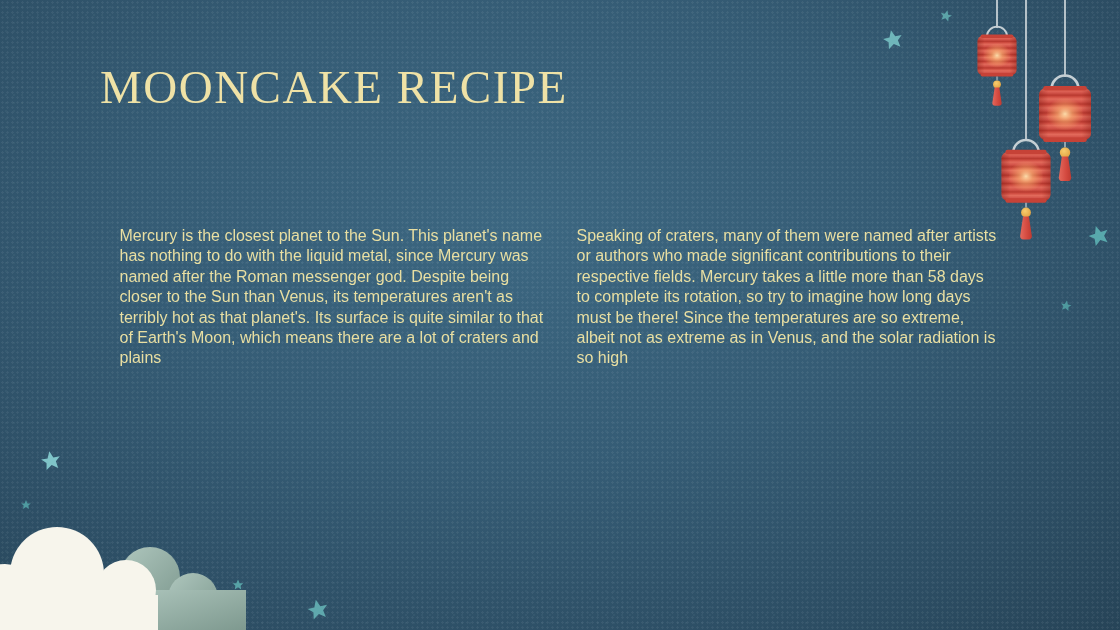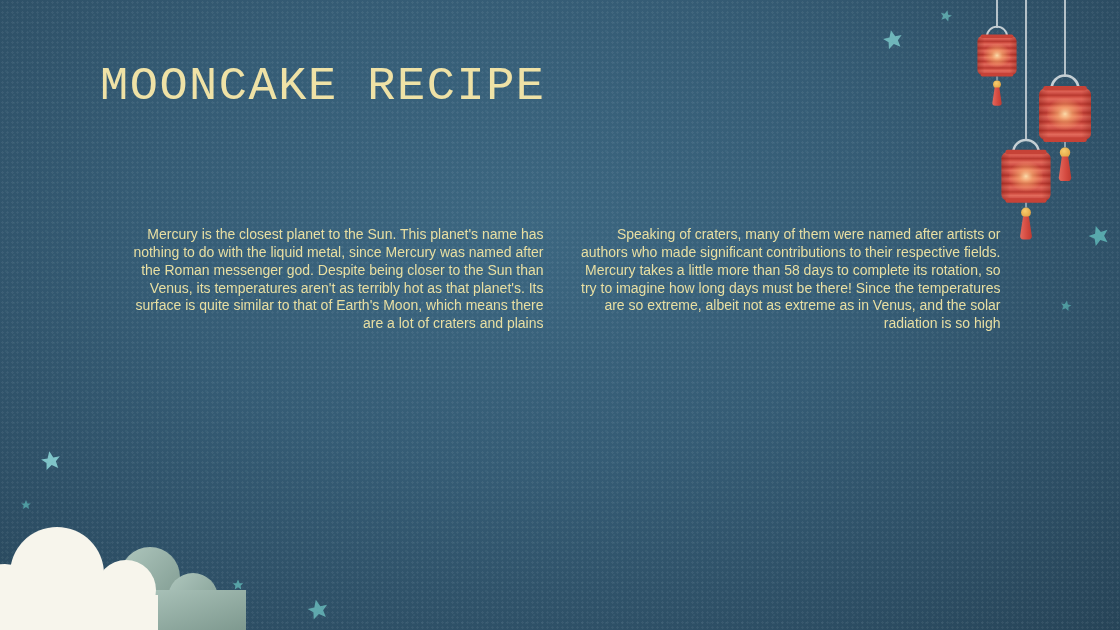--- a/index.html
+++ b/index.html
@@ -18,41 +18,41 @@
       radial-gradient(rgba(255,255,255,0.06) 1px, transparent 1.4px),
       radial-gradient(rgba(165,205,215,0.05) 1px, transparent 1.4px);
     background-size:5px 5px,8px 8px;
     background-position:0 0,2px 3px;
     pointer-events:none;
   }
   .title{
     position:absolute;
     left:100px;top:60px;
     margin:0;
-    font-family:Liberation Mono, monospace;
+    font-family:Liberation Serif, serif;
     font-weight:500;
     font-size:47px;
     letter-spacing:1.5px;
     color:#efe2a6;
     text-align:right;
   }
   .columns{
     position:absolute;
     left:0;top:226px;
     width:1120px;
     display:flex;
     justify-content:center;
     gap:33px;
     box-sizing:border-box;
   }
   .col{
     width:424px;
     margin:0;
-    text-align:right;
-    font-size:14px;
+    text-align:left;
+    font-size:16px;
     line-height:1.275;
     color:#e9dfa2;
   }
   svg.deco{position:absolute;inset:0;pointer-events:none;}
 </style>
 </head>
 <body>
 
 <div class="slide">
   <div class="texture"></div>

